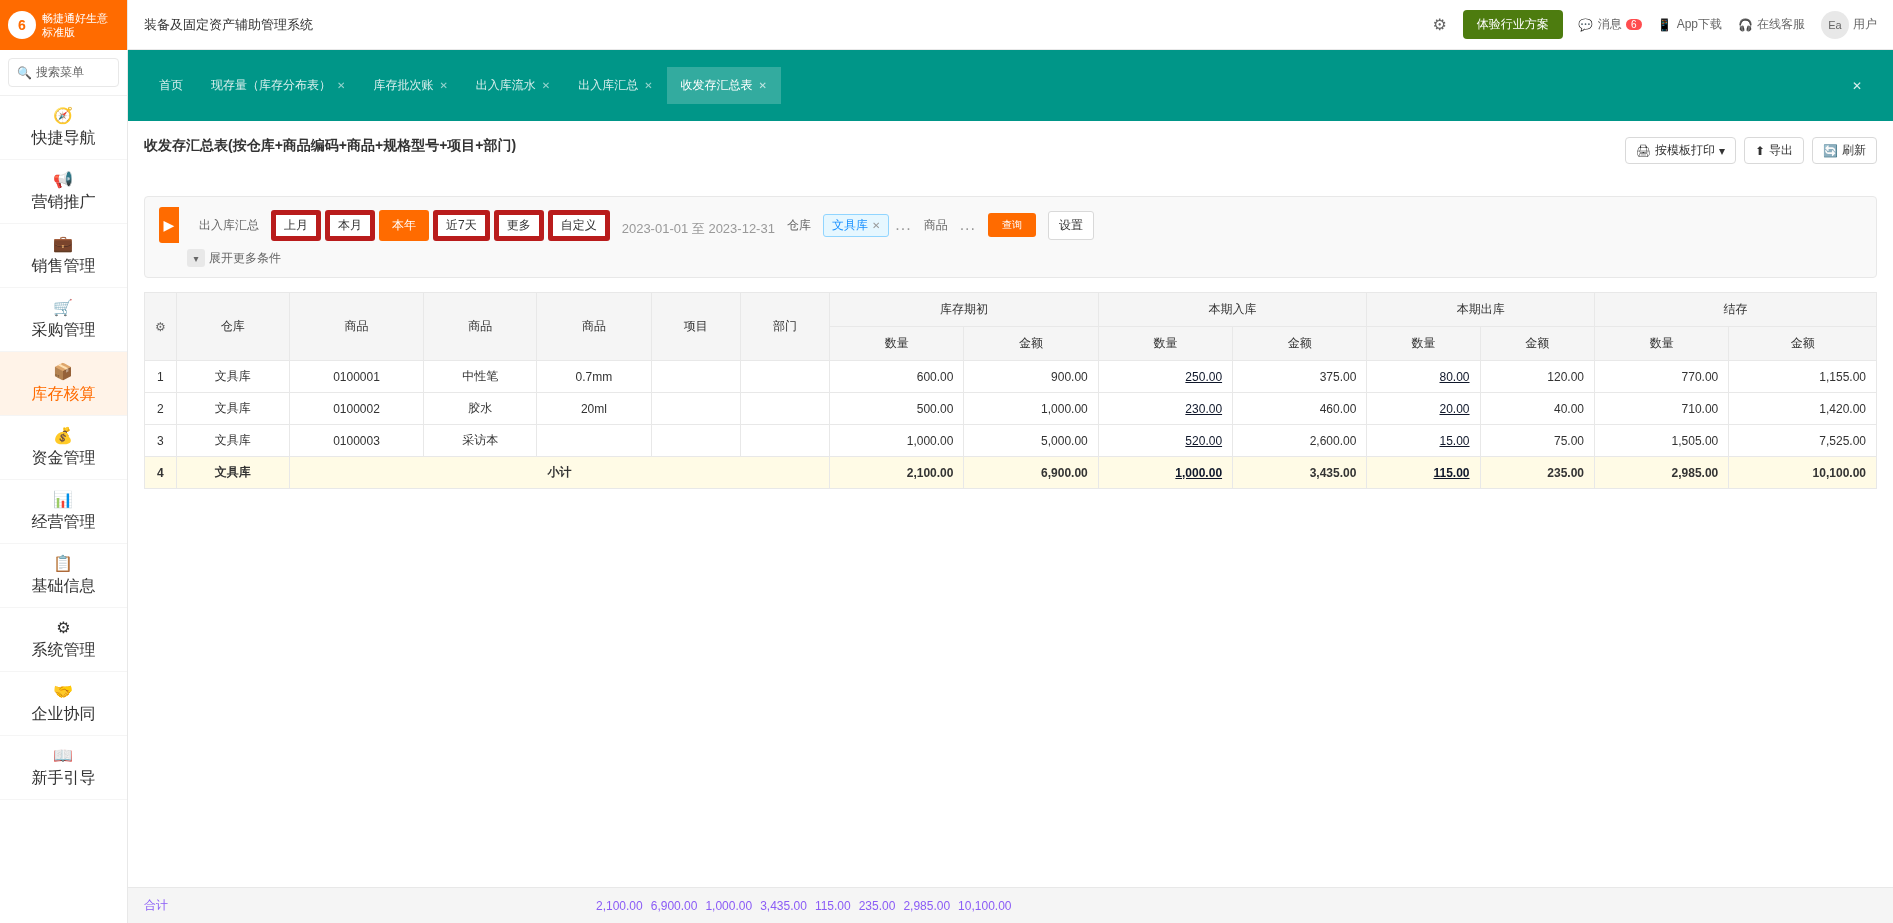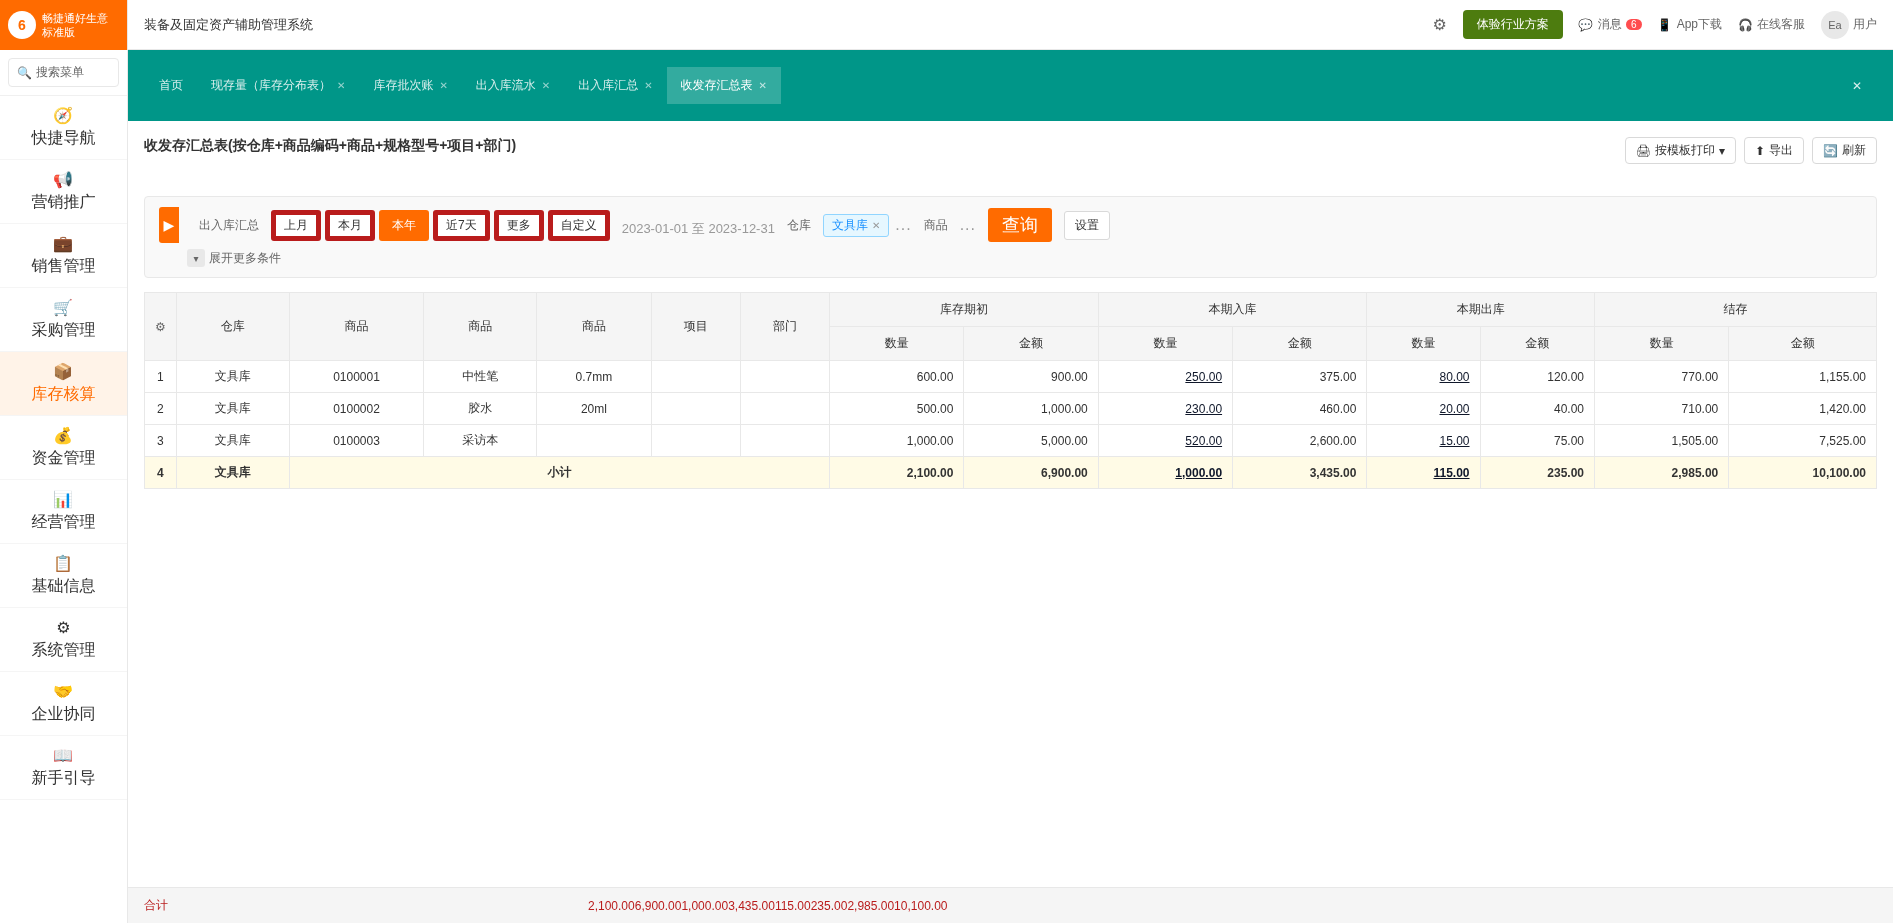--- a/index.html
+++ b/index.html
@@ -53,40 +53,40 @@
     .filter-label { color: #666; font-size: 12px; white-space: nowrap; }
     .filter-date-btns { display: flex; gap: 4px; align-items: center; }
     .date-btn { padding: 2px 8px; border: 5px solid #b91c1c; background: #fff; border-radius: 3px; cursor: pointer; font-size: 12px; color: #333; }
     .date-btn.active { background: #ff6b00; color: #fff; border-color: #ff6b00; }
     .filter-date-range { font-size: 13px; color: #999; margin-top: 2px; }
     .filter-warehouse { display: flex; align-items: center; gap: 6px; }
     .filter-tag { display: flex; align-items: center; gap: 4px; background: #e6f7ff; border: 1px solid #91d5ff; border-radius: 3px; padding: 2px 8px; font-size: 12px; color: #1890ff; }
     .filter-tag-close { cursor: pointer; color: #999; font-size: 10px; }
     .filter-more { color: #999; cursor: pointer; font-size: 16px; letter-spacing: 1px; }
     .filter-product { display: flex; align-items: center; gap: 6px; }
-    .filter-search-btn { background: #ff6b00; color: #fff; border: none; padding: 5px 14px; border-radius: 3px; cursor: pointer; font-size: 18px; }
+    .filter-search-btn { background: #ff6b00; color: #fff; border: none; padding: 5px 14px; border-radius: 3px; cursor: pointer; font-size: 10px; }
     .filter-setting-btn { background: #fff; color: #333; border: 1px solid #d9d9d9; padding: 5px 10px; border-radius: 3px; cursor: pointer; font-size: 12px; }
     .expand-btn { display: flex; align-items: center; gap: 4px; color: #666; cursor: pointer; font-size: 12px; margin-top: 6px; }
     .collapse-icon { width: 18px; height: 18px; background: #e8e8e8; border-radius: 3px; display: flex; align-items: center; justify-content: center; font-size: 10px; color: #666; }
     .filter-toggle { width: 20px; height: 36px; background: #ff6b00; display: flex; align-items: center; justify-content: center; color: #fff; border-radius: 3px 0 0 3px; cursor: pointer; font-size: 14px; margin-right: 8px; align-self: stretch; }
 
     
     .data-table { width: 100%; border-collapse: collapse; font-size: 12px; }
     .data-table th { background: #f5f5f5; border: 1px solid #e8e8e8; padding: 8px 10px; text-align: center; font-weight: 500; color: #333; white-space: nowrap; }
     .data-table td { border: 1px solid #e8e8e8; padding: 7px 10px; text-align: center; color: #333; }
     .data-table tbody tr.subtotal { background: #fffbe6; font-weight: bold; }
     .data-table .num { text-align: right; }
     .data-table .link { color: #0f172a; text-decoration: underline; cursor: pointer; }
     .th-group { text-align: center; }
     .col-settings { width: 30px; }
     .settings-gear { cursor: pointer; color: #666; }
 
     
     .bottom-bar { height: 36px; background: #f5f5f5; border-top: 1px solid #e8e8e8; display: flex; align-items: center; padding: 0 16px; }
-    .bottom-total { font-size: 12px; color: #b91c1c; display: flex; align-items: center; }
+    .bottom-total { font-size: 12px; color: #8b5cf6; display: flex; gap: 8px; align-items: center; }
   </style>
 </head>
 <body>
 
 <div class="sidebar">
   <div class="sidebar-logo">
     <div class="sidebar-logo-icon">
       <span>6</span>
     </div>
     <div class="sidebar-logo-text">

